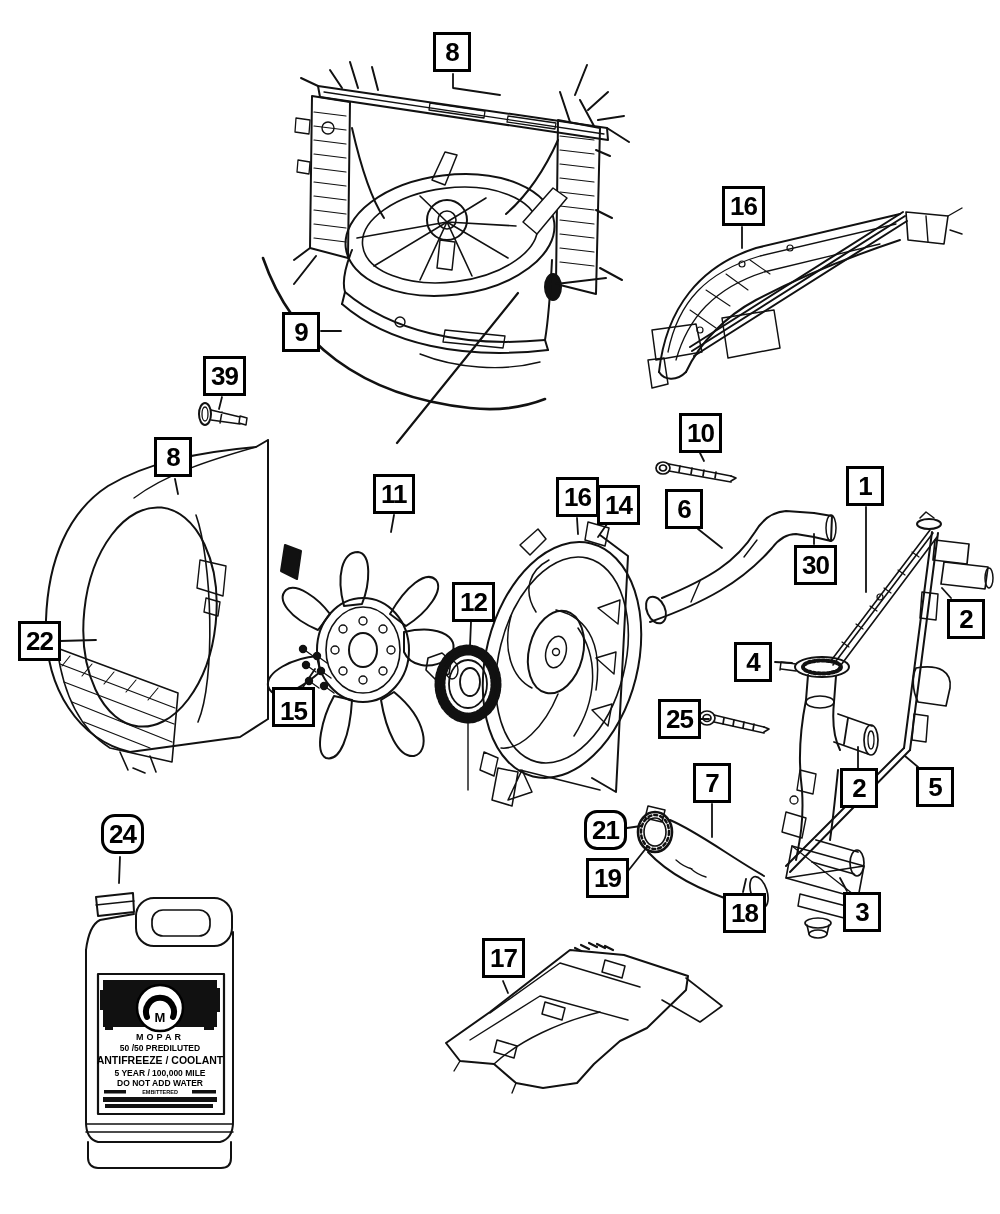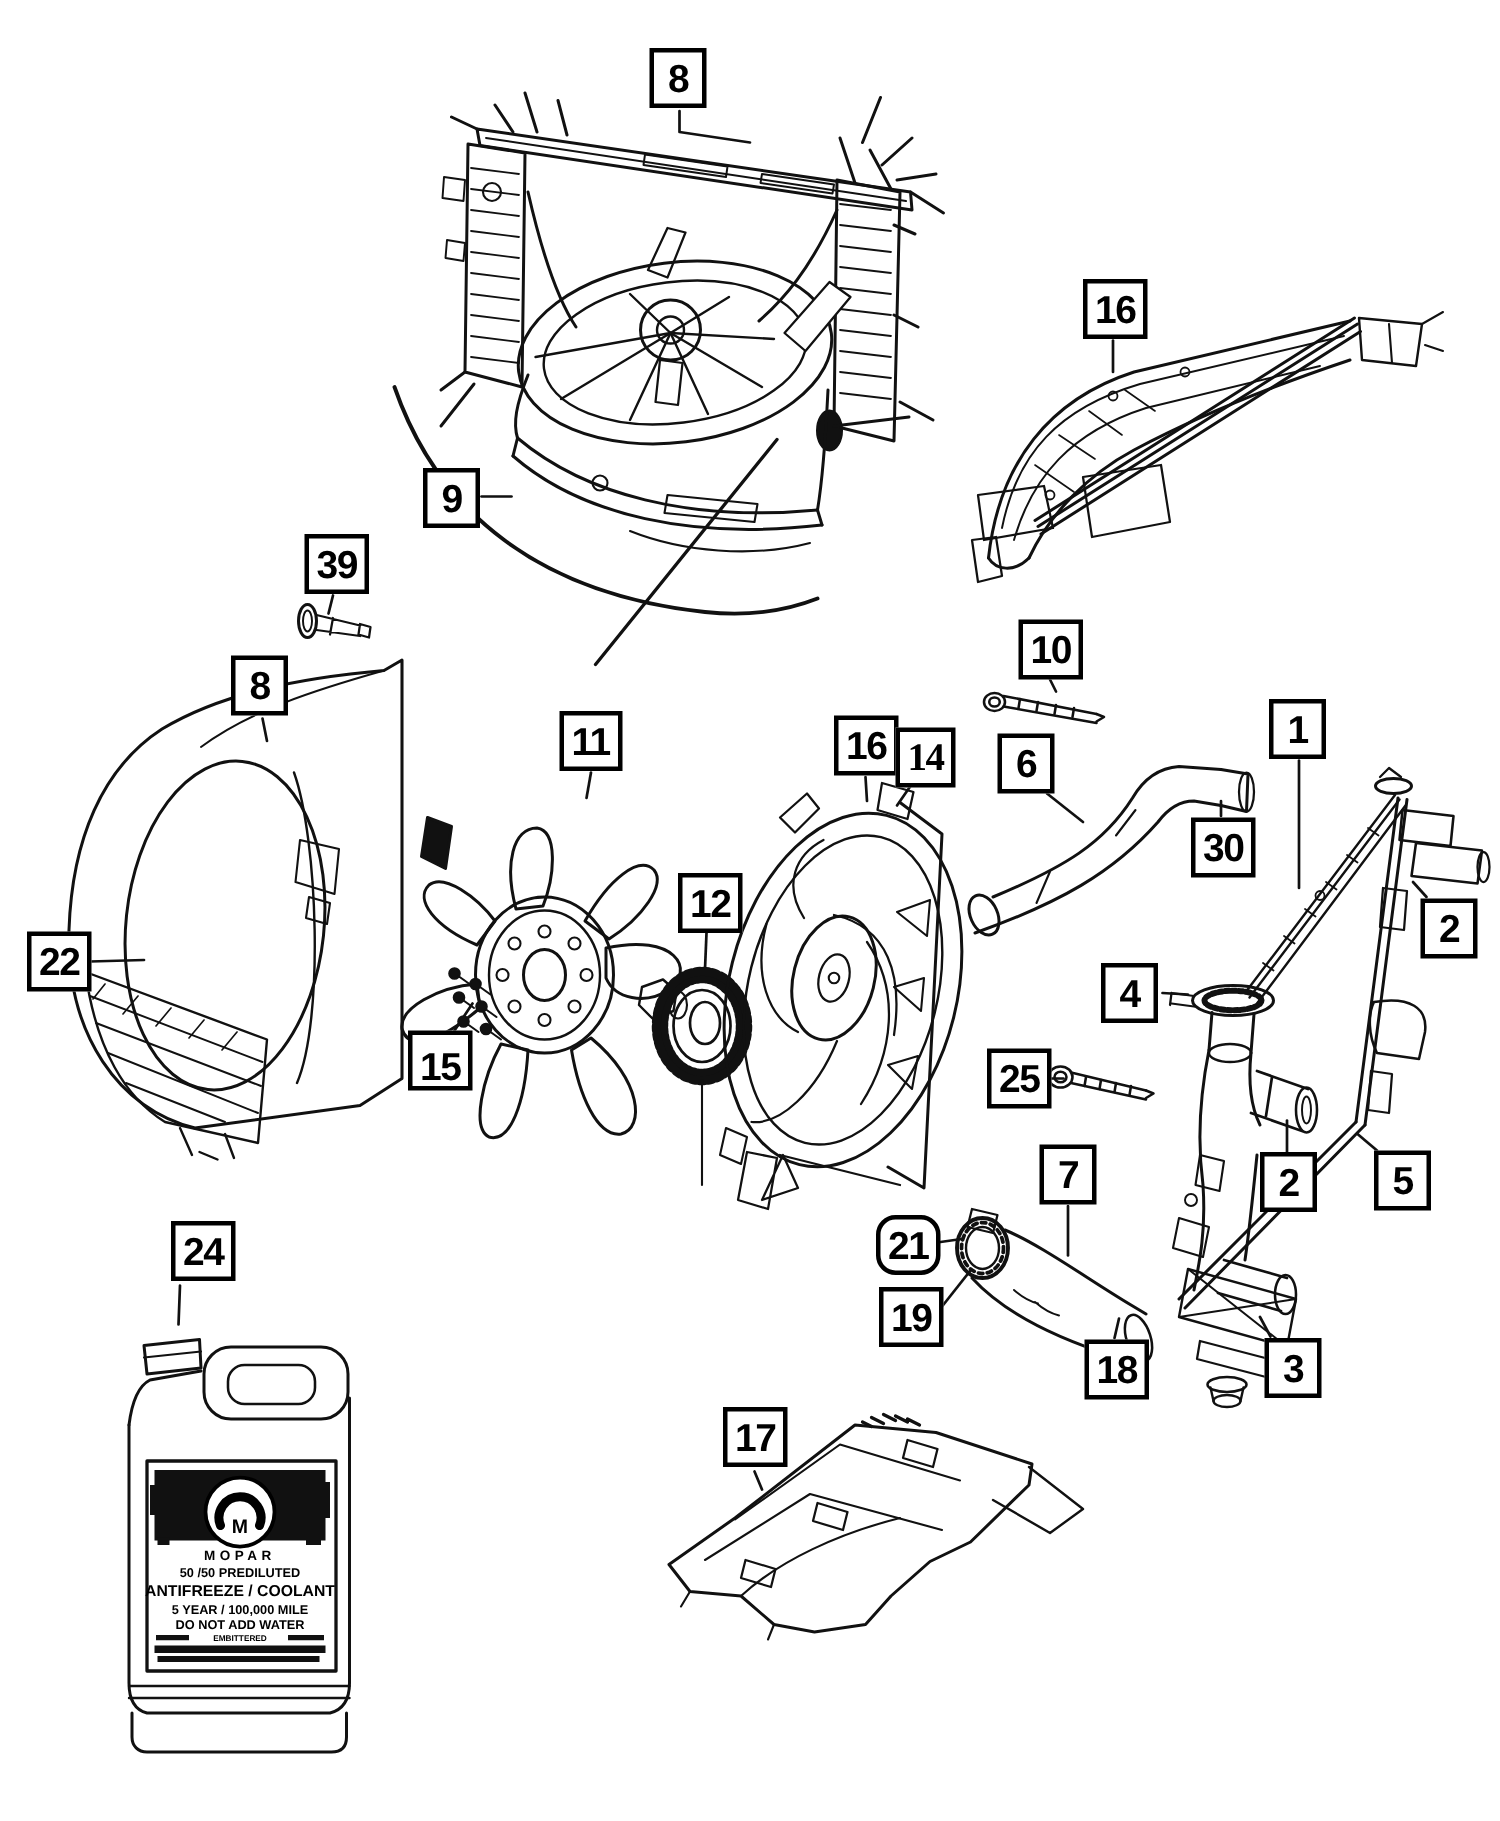--- a/index.html
+++ b/index.html
@@ -371,21 +371,21 @@
     </div>
   <div class="callout" style="left:373px;top:474px;">
       <span>11</span>
     </div>
   <div class="callout" style="left:452px;top:582px;">
       <span>12</span>
     </div>
   <div class="callout" style="left:556px;top:477px;">
       <span>16</span>
     </div>
-  <div class="callout" style="left:597px;top:485px;font-family:Liberation Serif, serif;">
+  <div class="callout" style="left:597px;top:485px;">
       <span>14</span>
     </div>
   <div class="callout" style="left:272px;top:687px;align-items:flex-end;">
       <span>15</span>
     </div>
   <div class="callout" style="left:722px;top:186px;">
       <span>16</span>
     </div>
   <div class="callout" style="left:482px;top:938px;justify-content:center;">
       <span>17</span>
@@ -401,20 +401,20 @@
     </div>
   <div class="callout" style="left:584px;top:810px;border-radius:13px;">
       <span>21</span>
     </div>
   <div class="callout" style="left:18px;top:621px;">
       <span>22</span>
     </div>
   <div class="callout" style="left:203px;top:356px;">
       <span>39</span>
     </div>
-  <div class="callout" style="left:114px;top:814px;">
+  <div class="callout" style="left:101px;top:814px;border-radius:14px;">
       <span>24</span>
     </div>
   <div class="callout" style="left:658px;top:699px;">
       <span>25</span>
     </div>
 
 </div>
 
 </body></html>

